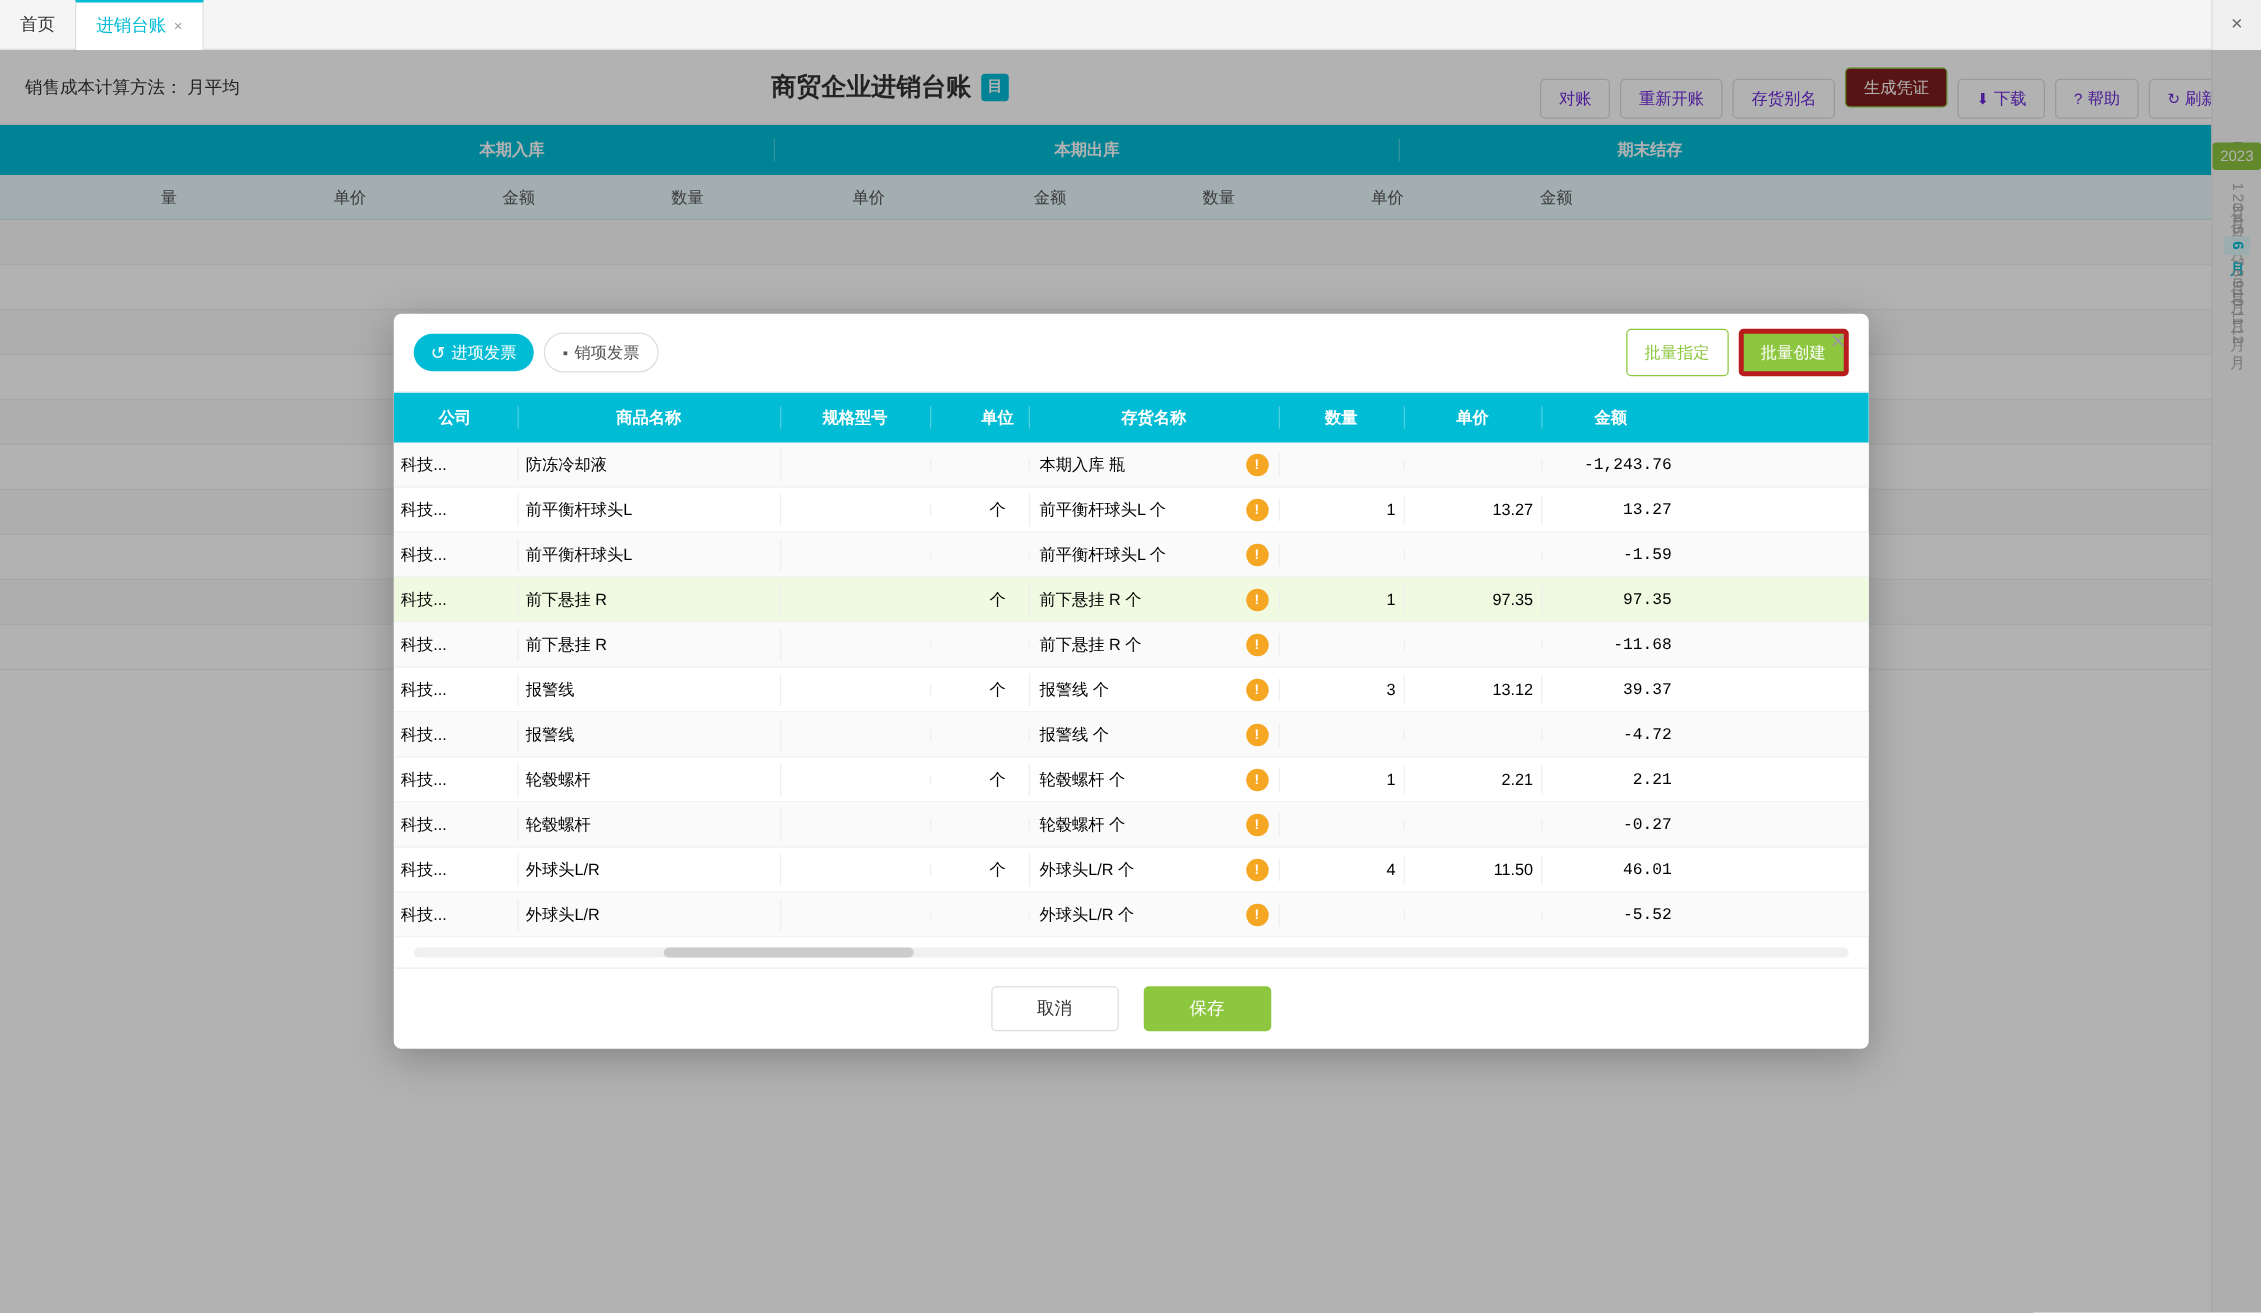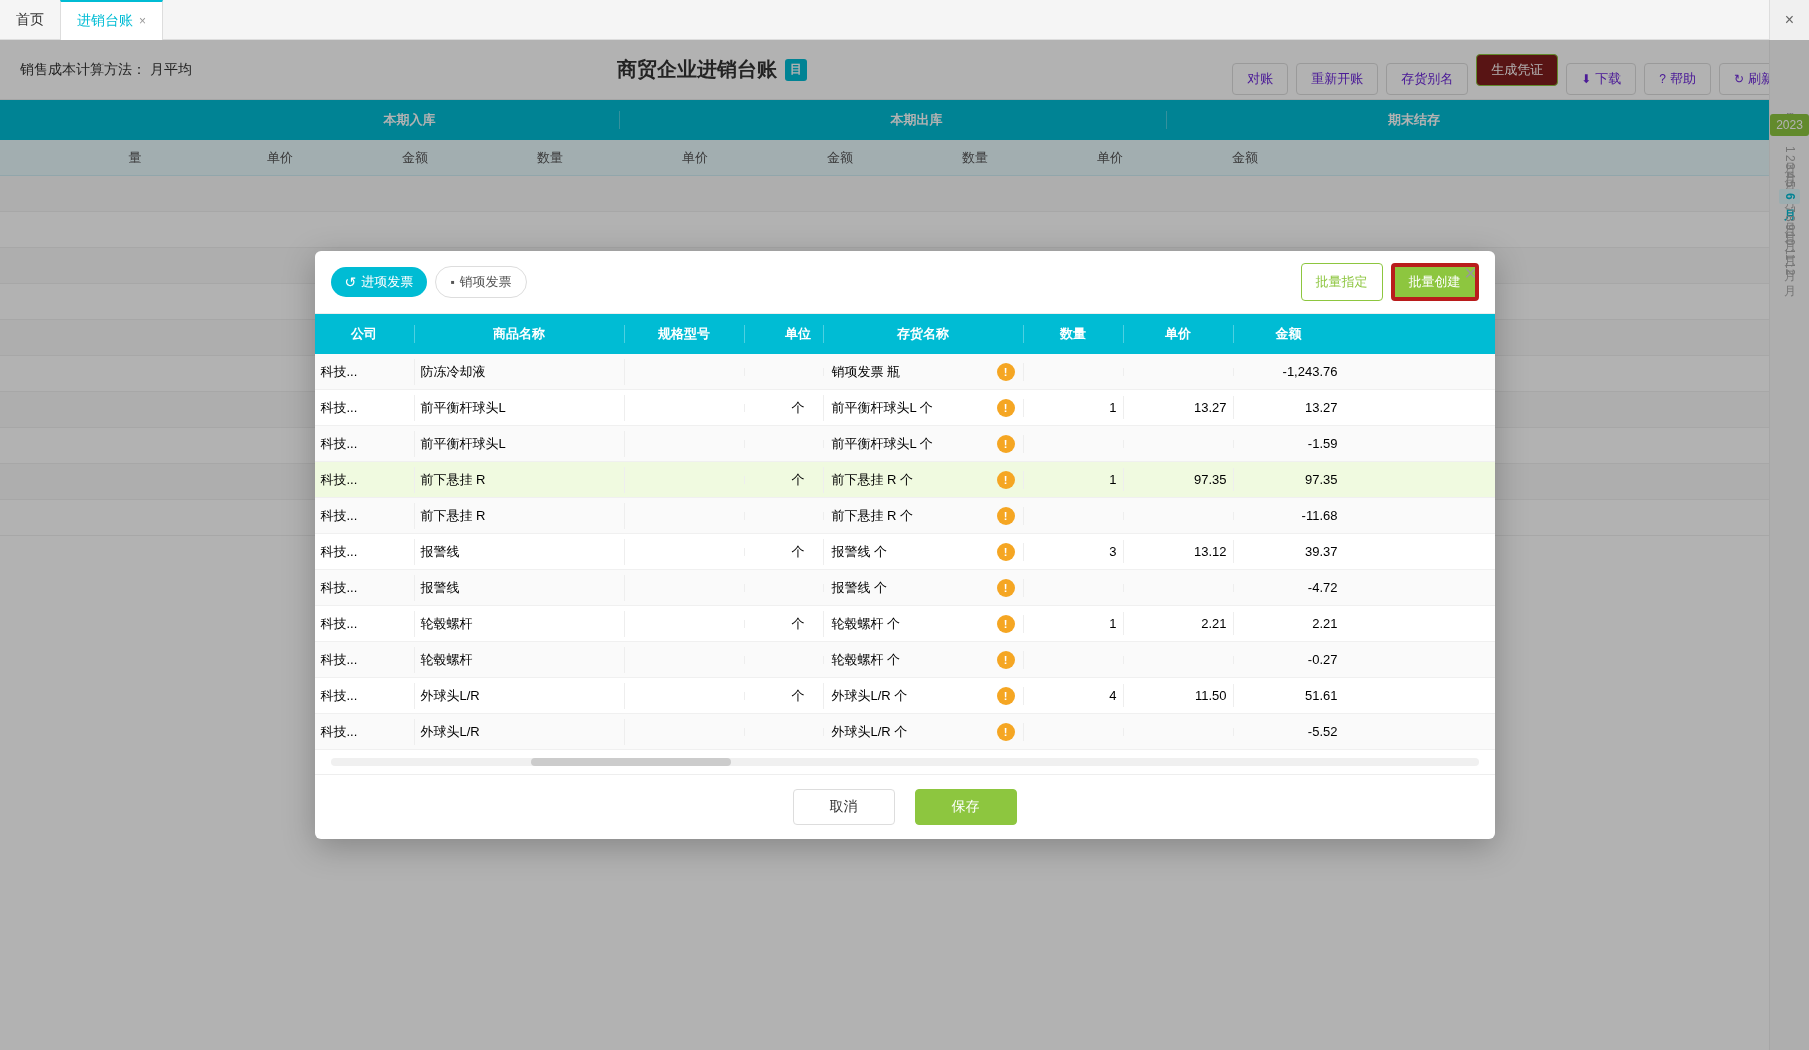--- a/index.html
+++ b/index.html
@@ -309,20 +309,21 @@
     }
     .modal-table-row .td {
       display: flex;
       align-items: center;
       justify-content: center;
       padding: 4px 6px;
       border-right: 1px solid #eee;
     }
     .modal-table-row .td:last-child {
       border-right: none;
+      font-family: Liberation Mono, monospace;
     }
     .td-left {
       justify-content: flex-start !important;
     }
     .td-right {
       justify-content: flex-end !important;
     }
 
     .warning-icon {
       width: 18px;
@@ -443,21 +444,21 @@
         <span style="font-size:12px;">?</span>
         <span>帮助</span>
       </button>
       <button class="btn btn-outline">
         <span style="font-size:12px;">↻</span>
         <span>刷新</span>
       </button>
     </div>
   </div>
 
-  <div class="table-header-section" style="padding-left: 200px; gap: 47px;">
+  <div class="table-header-section" style="padding-left: 200px;">
     <div class="col-section" style="width: 420px; border-right: 1px solid rgba(255,255,255,0.3);">
       <span>本期入库</span>
     </div>
     <div class="col-section" style="width: 500px; border-right: 1px solid rgba(255,255,255,0.3);">
       <span>本期出库</span>
     </div>
     <div class="col-section" style="width: 400px;">
       <span>期末结存</span>
     </div>
   </div>
@@ -544,21 +545,21 @@
           <div class="th col-amount">金额</div>
         </div>
 
         <div id="table-body">
             <div class="modal-table-row">
       <div class="td col-company td-left">科技...</div>
       <div class="td col-product td-left">防冻冷却液</div>
       <div class="td col-spec"></div>
       <div class="td col-unit"></div>
       <div class="td col-stock" style="justify-content: space-between; padding: 0 8px;">
-        <span>销项发票 瓶</span>
+        <span>本期入库 瓶</span>
         <div class="warning-icon">!</div>
       </div>
       <div class="td col-qty td-right"></div>
       <div class="td col-price td-right"></div>
       <div class="td col-amount td-right">-1,243.76</div>
     </div>
             <div class="modal-table-row">
       <div class="td col-company td-left">科技...</div>
       <div class="td col-product td-left">前平衡杆球头L</div>
       <div class="td col-spec"></div>
@@ -666,21 +667,21 @@
       <div class="td col-company td-left">科技...</div>
       <div class="td col-product td-left">外球头L/R</div>
       <div class="td col-spec"></div>
       <div class="td col-unit">个</div>
       <div class="td col-stock" style="justify-content: space-between; padding: 0 8px;">
         <span>外球头L/R 个</span>
         <div class="warning-icon">!</div>
       </div>
       <div class="td col-qty td-right">4</div>
       <div class="td col-price td-right">11.50</div>
-      <div class="td col-amount td-right">51.61</div>
+      <div class="td col-amount td-right">46.01</div>
     </div>
             <div class="modal-table-row">
       <div class="td col-company td-left">科技...</div>
       <div class="td col-product td-left">外球头L/R</div>
       <div class="td col-spec"></div>
       <div class="td col-unit"></div>
       <div class="td col-stock" style="justify-content: space-between; padding: 0 8px;">
         <span>外球头L/R 个</span>
         <div class="warning-icon">!</div>
       </div>

